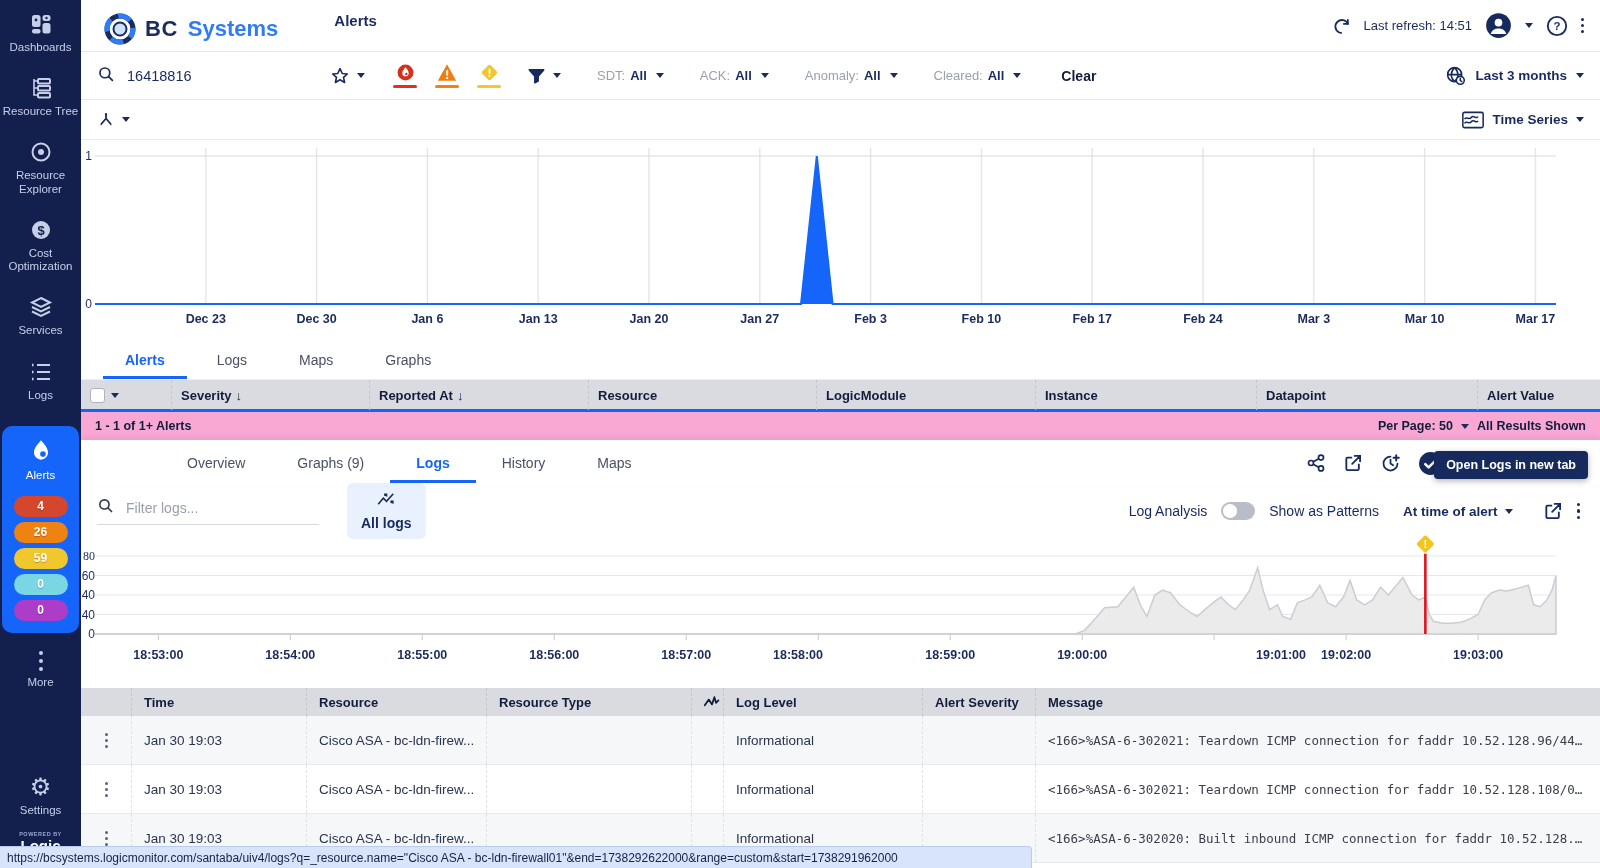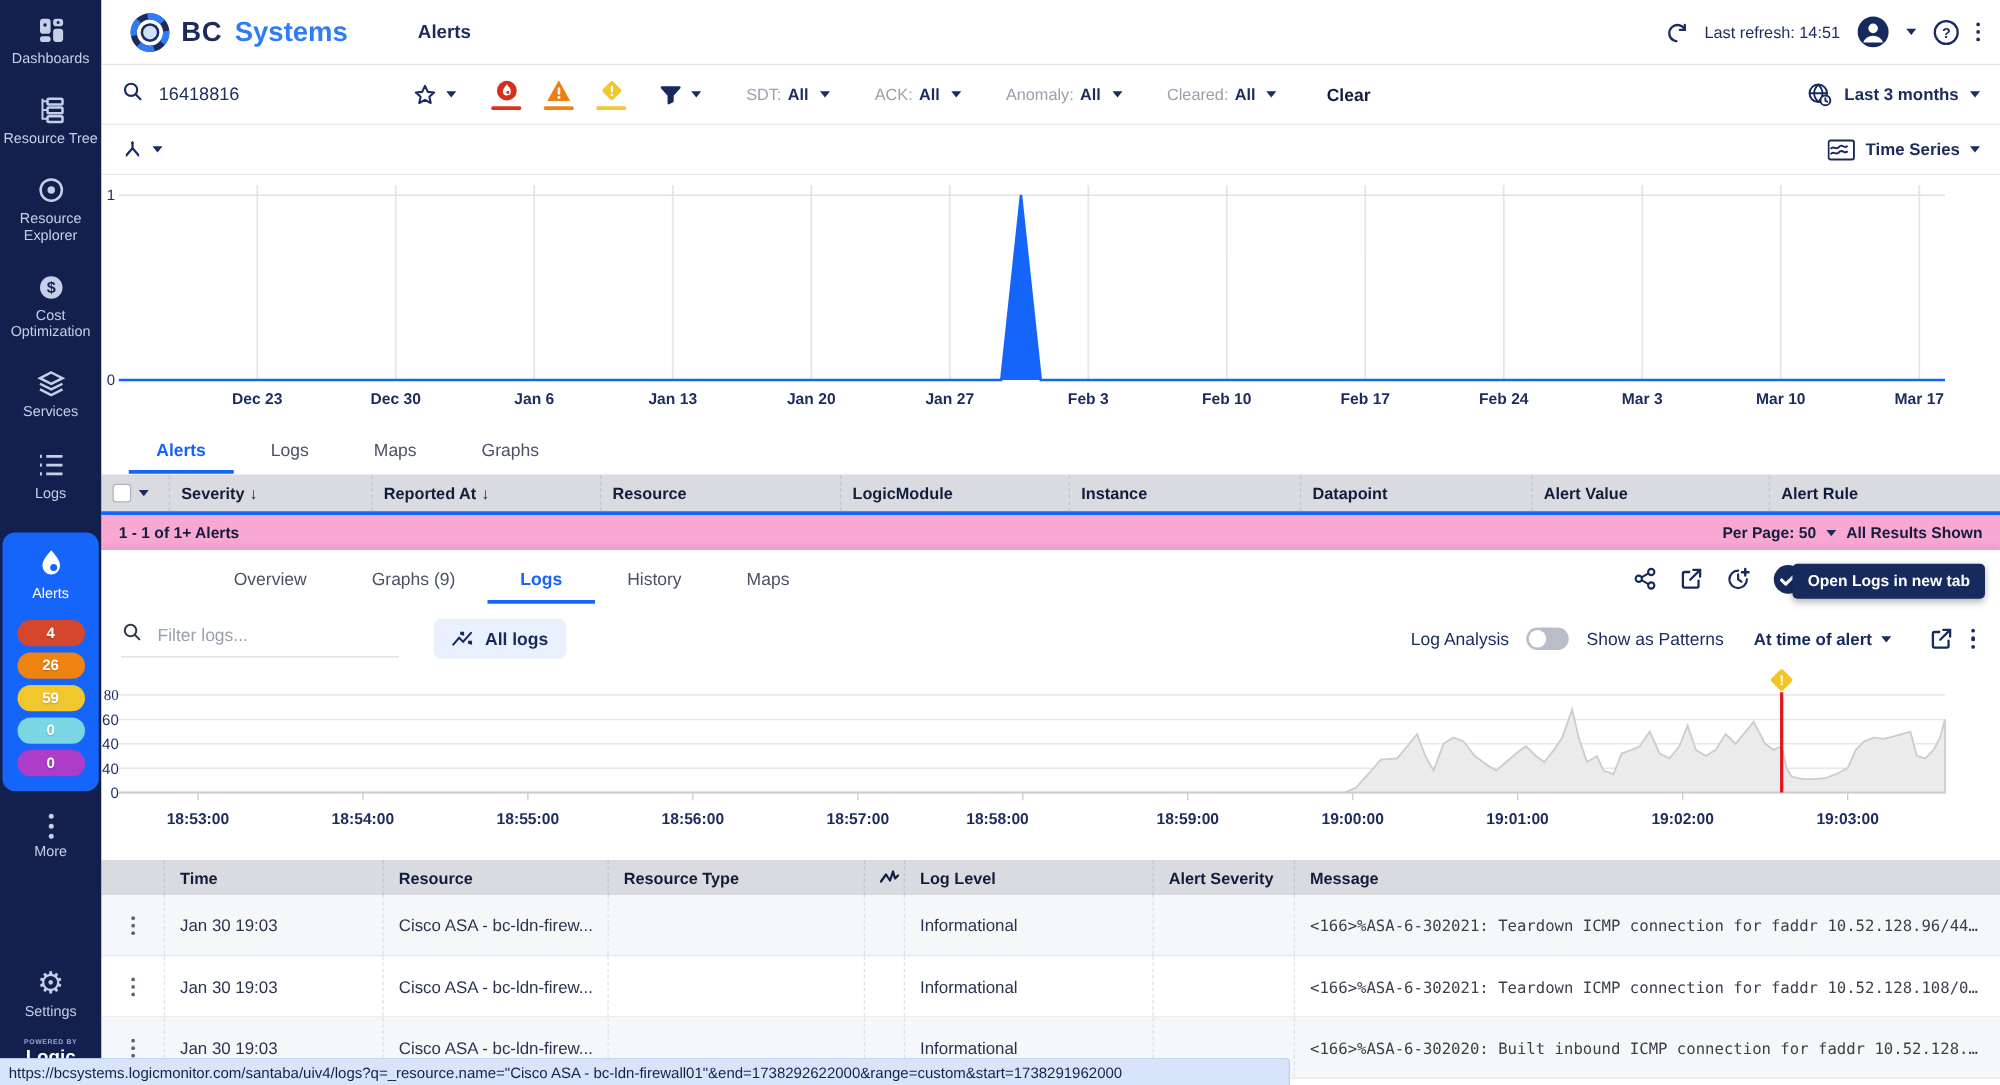--- a/index.html
+++ b/index.html
@@ -19,21 +19,21 @@
   .badge { width:54px; height:21px; border-radius:11px; color:#fff; font-weight:bold;
     font-size:12px; display:flex; align-items:center; justify-content:center; text-shadow:0 1px 1px rgba(0,0,0,.25);}
   .spacer { flex:1; }
   .powered { margin-bottom:14px; text-align:center; }
   .powered .pb { font-size:5.5px; letter-spacing:.5px; color:#9aa7d0; font-weight:bold;}
   .powered .brand { font-size:15px; font-weight:bold; color:#fff; }
 
   
   .main { width:1519px; display:flex; flex-direction:column; }
 
-  .topbar { height:52px; border-bottom:1px solid #e3e5e9; display:flex; align-items:center; padding:0 16px; }
+  .topbar { height:52px; border-bottom:1px solid #e3e5e9; display:flex; align-items:flex-start; padding:12px 16px; }
   .brand-logo { display:flex; align-items:center; gap:8px; margin-left:6px;}
   .brand-bc { font-size:22px; font-weight:800; color:#1b2b5e; letter-spacing:.5px;}
   .brand-sys { font-size:22px; font-weight:600; color:#2f7df6; margin-left:2px;}
   .page-title { font-size:15px; font-weight:700; margin-left:56px; }
   .topbar-right { margin-left:auto; display:flex; align-items:center; gap:13px; }
   .refresh-label { font-size:13px; color:#1b2b5e; }
   .caret { width:0;height:0;border-left:4.5px solid transparent;border-right:4.5px solid transparent;
     border-top:5.5px solid #1b2b5e; display:inline-block; }
   .icon-btn { display:flex; align-items:center; justify-content:center; cursor:pointer; }
 
@@ -66,21 +66,21 @@
   .main-xlabels { position:absolute; left:0; top:172px; width:100%; height:20px;}
 
   
   .tabs { height:44px; display:flex; align-items:flex-end; padding-left:22px; gap:8px; border-bottom:1px solid #eceef1;}
   .tab { font-size:14px; color:#4a5165; padding:10px 22px 11px; cursor:pointer; }
   .tab.active { color:#1565fa; font-weight:600; border-bottom:3px solid #1565fa; padding-bottom:8px;}
 
   
   .alerts-head { height:32px; background:#d9dbe0; display:grid;
     grid-template-columns:54px 162px 183px 192px 183px 185px 185px 190px 1fr;
-    align-items:center; border-bottom:3px solid #1565fa; font-size:13px; font-weight:700; color:#121c3c;}
+    align-items:center; border-bottom:3px solid #1565fa; font-size:13px; font-weight:700; color:#121c3c;gap:36px;}
   .alerts-head > div { padding-left:9px; height:100%; display:flex; align-items:center; gap:4px;
     border-left:1px dashed #c3c6ce; }
   .alerts-head > div:first-child { border-left:none; gap:6px;}
   .chk { width:15px; height:15px; border:1.5px solid #aeb3bf; border-radius:3px; background:#fff;}
   .sort-arrow { font-weight:bold; }
 
   .results-bar { height:28px; background:#f9a8d4; display:flex; align-items:center;
     font-size:12.5px; font-weight:600; color:#121c3c; padding:0 14px;}
   .results-right { margin-left:auto; display:flex; align-items:center; gap:8px;}
 
@@ -91,21 +91,21 @@
   .dtab.active { color:#1565fa; font-weight:600; border-bottom:3px solid #1565fa; padding-bottom:9px;}
   .detail-icons { margin-left:auto; display:flex; align-items:center; gap:17px; padding-right:120px;}
   .tooltip { position:absolute; right:12px; top:11px; background:#172a5e; color:#fff; font-size:12.5px;
     font-weight:700; padding:7px 12px; border-radius:4px; white-space:nowrap; z-index:6; box-shadow:0 2px 6px rgba(0,0,0,.3);}
 
   .log-toolbar { height:50px; display:flex; align-items:center; padding:0 16px; gap:10px;}
   .log-search { display:flex; align-items:center; gap:12px; border-bottom:1px solid #d8dade; width:222px; padding-bottom:6px;}
   .log-search input{ border:none;outline:none; font-size:14px; color:#555; width:170px; font-family:"Liberation Sans",sans-serif;}
   .log-search input::placeholder { color:#9aa0ac; }
   .all-logs { background:#e8f1fd; border-radius:6px; display:flex; align-items:center; gap:8px;
-    padding:8px 14px; font-size:14px; font-weight:600; color:#172a5e; margin-left:18px; cursor:pointer;}
+    padding:8px 14px; font-size:14px; font-weight:600; color:#172a5e; margin-left:18px; cursor:pointer;flex-direction:column;}
   .log-right { margin-left:auto; display:flex; align-items:center; gap:14px; font-size:14px; color:#172a5e;}
   .toggle { width:34px; height:18px; border-radius:9px; background:#b9bdc7; position:relative; cursor:pointer;}
   .toggle .knob { width:14px; height:14px; border-radius:50%; background:#fff; position:absolute; top:2px; left:2px;}
   .time-sel { display:flex; align-items:center; gap:7px; font-size:13.5px; font-weight:600; cursor:pointer;}
 
   .log-chart { height:136px; position:relative; }
   .log-chart svg { position:absolute; left:0; top:0; overflow:visible;}
   .log-ylab { position:absolute; font-size:12px; color:#1b2b5e; width:26px; text-align:right; left:-12px;}
   .log-xlabels { position:absolute; left:0; top:112px; width:100%; height:20px;}
 
@@ -577,21 +577,21 @@
         </svg>
       <div class="log-xlabels" id="log-chart-xlabels">
           <div class="xtick" style="left: 77.3496px;">18:53:00</div>
           <div class="xtick" style="left: 209.328px;">18:54:00</div>
           <div class="xtick" style="left: 341.306px;">18:55:00</div>
           <div class="xtick" style="left: 473.285px;">18:56:00</div>
           <div class="xtick" style="left: 605.263px;">18:57:00</div>
           <div class="xtick" style="left: 717px;">18:58:00</div>
           <div class="xtick" style="left: 869.22px;">18:59:00</div>
           <div class="xtick" style="left: 1001.2px;">19:00:00</div>
-          <div class="xtick" style="left: 1133px;">19:01:00</div>
+          <div class="xtick" style="left: 1200px;">19:01:00</div>
           <div class="xtick" style="left: 1265.15px;">19:02:00</div>
           <div class="xtick" style="left: 1397.13px;">19:03:00</div>
         </div>
       <div id="log-chart-ylabels">
           <div class="log-ylab" style="top: 13px; font-family: Liberation Serif, serif;">80</div>
           <div class="log-ylab" style="top: 32.5px;">60</div>
           <div class="log-ylab" style="top: 52px;">40</div>
           <div class="log-ylab" style="top: 71.5px;">40</div>
           <div class="log-ylab" style="top: 91px;">0</div>
         </div>

